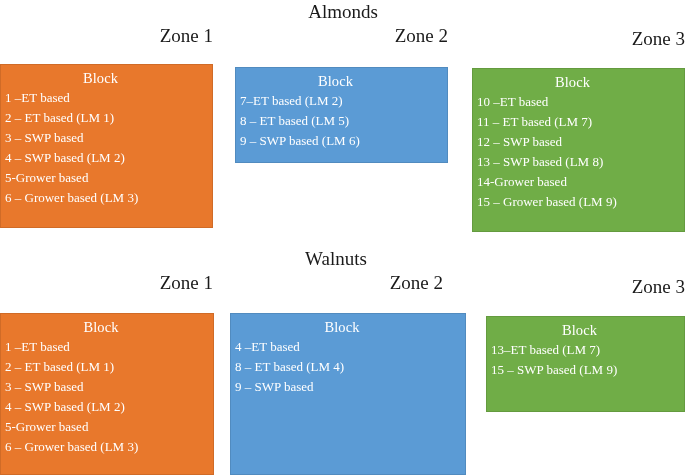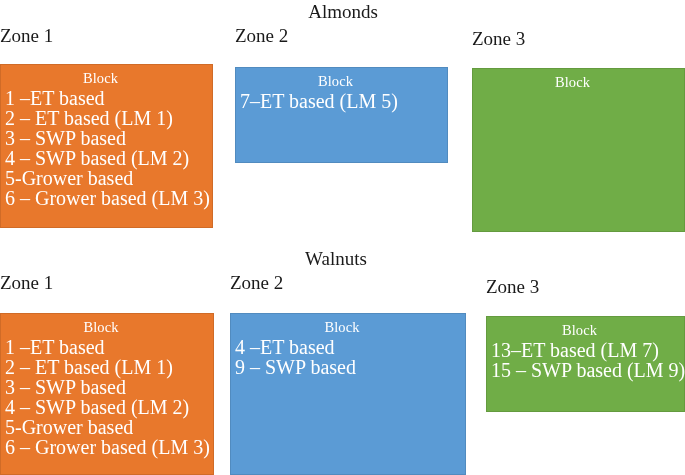--- a/index.html
+++ b/index.html
@@ -24,21 +24,21 @@
   .crop-title {
     font-size: 19px;
     line-height: 22px;
     text-align: center;
     color: #1a1a1a;
     white-space: nowrap;
   }
   .zone-title {
     font-size: 19px;
     line-height: 22px;
-    text-align: left;
+    text-align: right;
     color: #1a1a1a;
     white-space: nowrap;
   }
 
   
   .block-box {
     box-sizing: border-box;
     padding: 4px 12px 5px 0;
     color: #ffffff;
     border: 1px solid rgba(0,0,0,0.10);
@@ -53,21 +53,21 @@
     line-height: 19px;
     color: #ffffff;
     letter-spacing: 0.1px;
   }
   .block-list {
     list-style: none;
     margin: 0;
     padding: 0 4px 0 4px;
   }
   .block-list li {
-    font-size: 20px;
+    font-size: 13px;
     line-height: 20px;
     color: #ffffff;
     white-space: nowrap;
     text-align: left;
   }
 
   
   
   #almonds-label   { left: 241px; top: 1px;  width: 204px; }
   #t-zone1-title   { left: 0px;   top: 25px; width: 213px; }
@@ -109,26 +109,36 @@
     <li>3 – SWP based</li>
     <li>4 – SWP based (LM 2)</li>
     <li>5-Grower based</li>
     <li>6 – Grower based (LM 3)</li>
   </ul>
 </div>
 
 <div class="abs block-box blue" id="t-zone2-box" style="background: rgb(91, 155, 213);">
   <div class="block-header">Block</div>
   <ul class="block-list">
-    <li>7–ET based (LM 5)</li>
+    <li>7–ET based (LM 2)</li>
+    <li>8 – ET based (LM 5)</li>
+    <li>9 – SWP based (LM 6)</li>
   </ul>
 </div>
 
 <div class="abs block-box green" id="t-zone3-box" style="background: rgb(112, 173, 71);">
   <div class="block-header">Block</div>
+  <ul class="block-list">
+    <li>10 –ET based</li>
+    <li>11 – ET based (LM 7)</li>
+    <li>12 – SWP based</li>
+    <li>13 – SWP based (LM 8)</li>
+    <li>14-Grower based</li>
+    <li>15 – Grower based (LM 9)</li>
+  </ul>
 </div>
 
 <div class="abs crop-title" id="walnuts-label">Walnuts</div>
 
 <div class="abs zone-title" id="b-zone1-title">Zone 1</div>
 
 <div class="abs zone-title" id="b-zone2-title">Zone 2</div>
 
 <div class="abs zone-title" id="b-zone3-title">Zone 3</div>
 
@@ -141,20 +151,21 @@
     <li>4 – SWP based (LM 2)</li>
     <li>5-Grower based</li>
     <li>6 – Grower based (LM 3)</li>
   </ul>
 </div>
 
 <div class="abs block-box blue" id="b-zone2-box" style="background: rgb(91, 155, 213);">
   <div class="block-header">Block</div>
   <ul class="block-list">
     <li>4 –ET based</li>
+    <li>8 – ET based (LM 4)</li>
     <li>9 – SWP based</li>
   </ul>
 </div>
 
 <div class="abs block-box green" id="b-zone3-box" style="background: rgb(112, 173, 71);">
   <div class="block-header">Block</div>
   <ul class="block-list">
     <li>13–ET based (LM 7)</li>
     <li>15 – SWP based (LM 9)</li>
   </ul>

